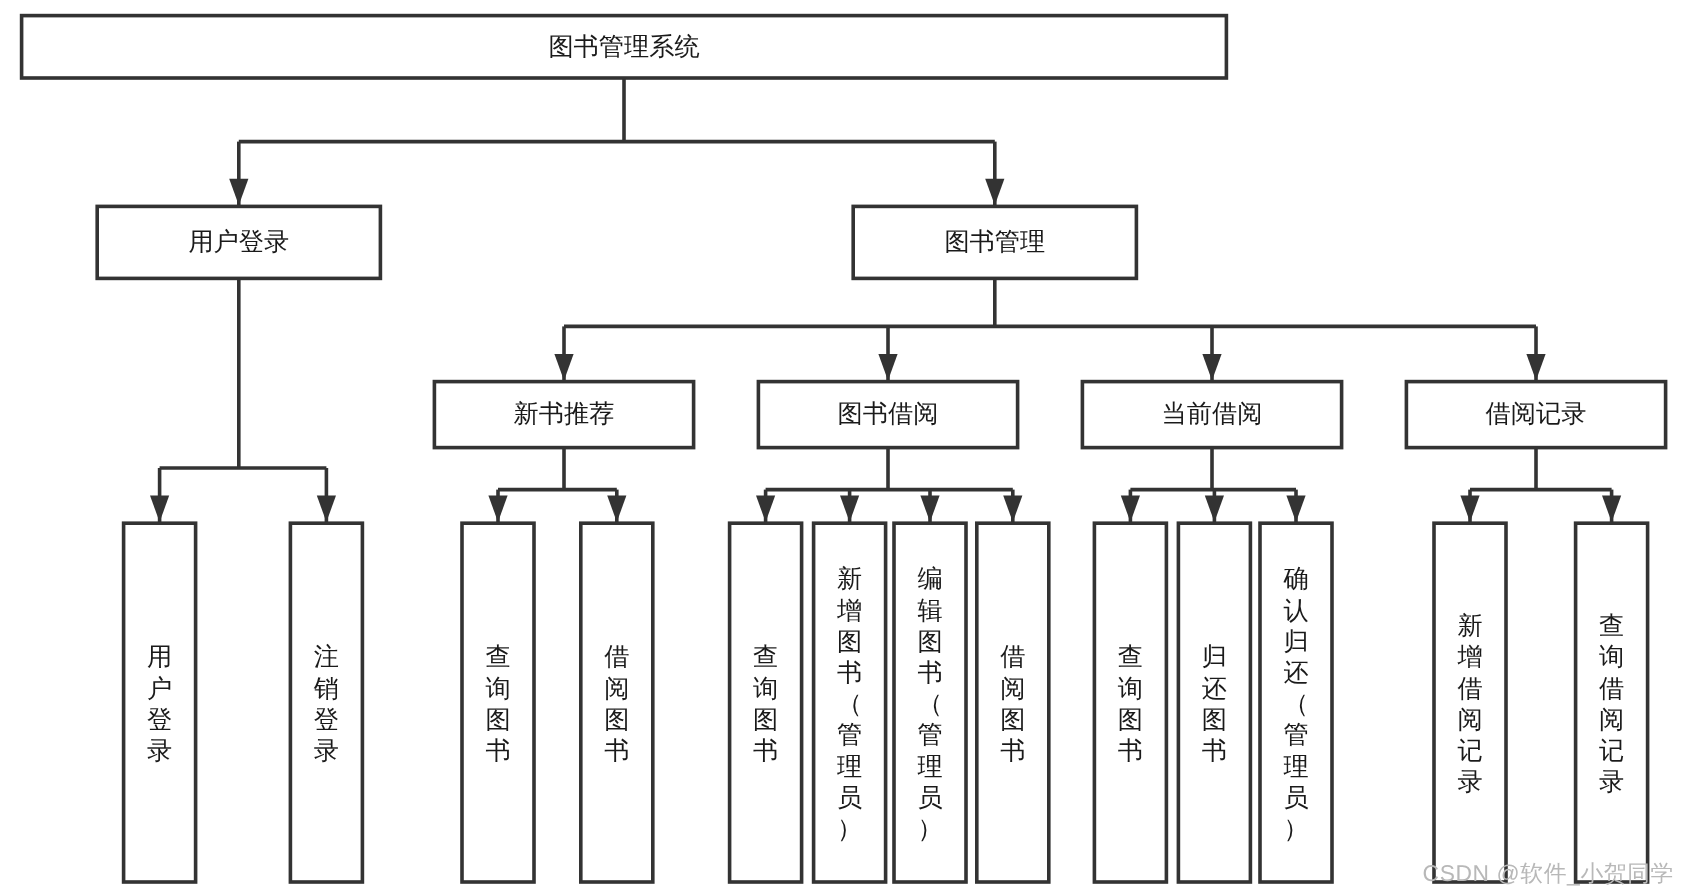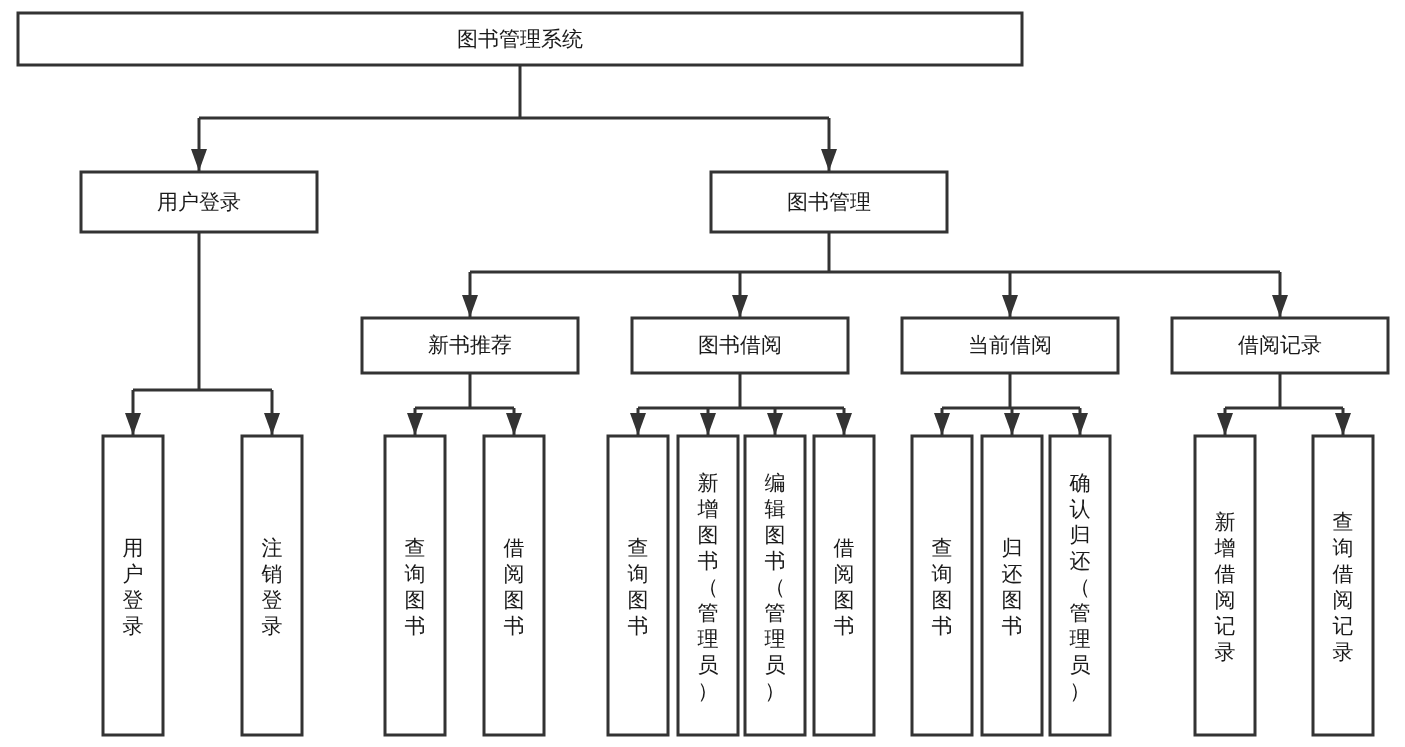--- a/index.html
+++ b/index.html
@@ -199,13 +199,14 @@
         <g>
           <rect x="1195" y="436" width="60" height="299" class="node-box"></rect>
           <text x="1225" y="528.5" class="node-label-vertical"><tspan x="1225" dy="0">新</tspan><tspan x="1225" dy="26">增</tspan><tspan x="1225" dy="26">借</tspan><tspan x="1225" dy="26">阅</tspan><tspan x="1225" dy="26">记</tspan><tspan x="1225" dy="26">录</tspan></text>
         </g>
         <g>
           <rect x="1313" y="436" width="60" height="299" class="node-box"></rect>
           <text x="1343" y="528.5" class="node-label-vertical"><tspan x="1343" dy="0">查</tspan><tspan x="1343" dy="26">询</tspan><tspan x="1343" dy="26">借</tspan><tspan x="1343" dy="26">阅</tspan><tspan x="1343" dy="26">记</tspan><tspan x="1343" dy="26">录</tspan></text>
         </g>
       </g>
   </svg>
+  <div class="watermark">CSDN @软件_小贺同学</div>
 </div>
 
 </body></html>

